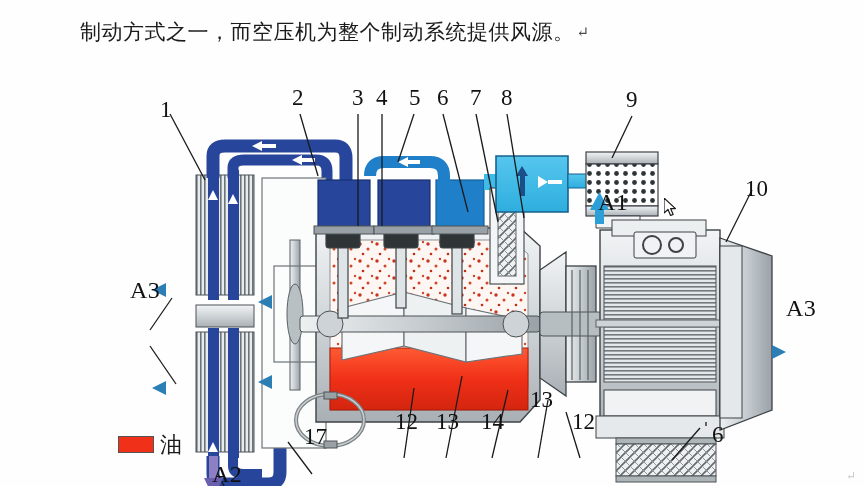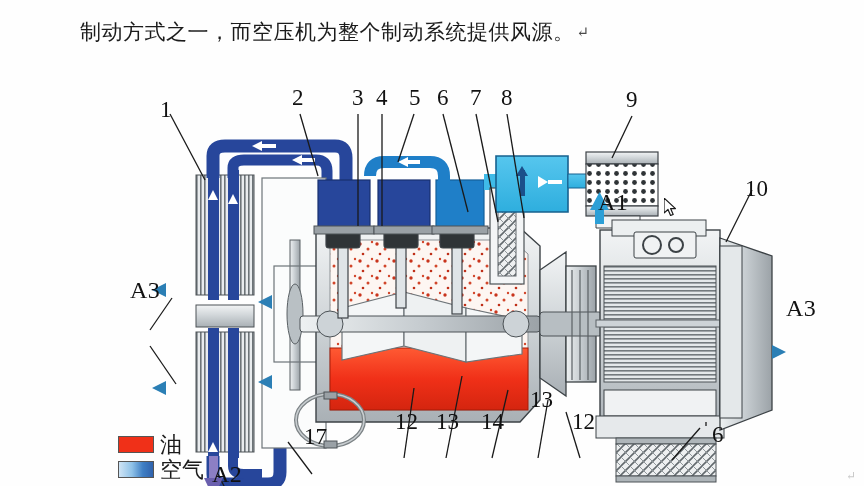--- a/index.html
+++ b/index.html
@@ -325,24 +325,20 @@
     <div class="lbl ax" style="left:786px;top:296px">A3</div>
     <div class="lbl ax" style="left:598px;top:190px">A1</div>
     <div class="lbl ax" style="left:212px;top:462px">A2</div>
   </div>
 
   <div class="legend">
     <div class="lgrow">
       <span class="swatch sw-oil"></span>
       <span class="lgtext">油</span>
     </div>
-    <div class="lgrow">
-      <span class="swatch sw-air"></span>
-      <span class="lgtext">空气</span>
-    </div>
   </div>
 
   <div class="tail">↵</div>
 
   <div class="cursor">
     <svg width="14" height="20" viewBox="0 0 14 20" xmlns="http://www.w3.org/2000/svg">
       <polygon points="0,0 0,15 4,11.5 6.6,17.5 9.2,16.4 6.6,10.6 11.5,10.6" fill="#ffffff" stroke="#1a1a1a" stroke-width="1.2" stroke-linejoin="round"></polygon>
     </svg>
   </div>
 

